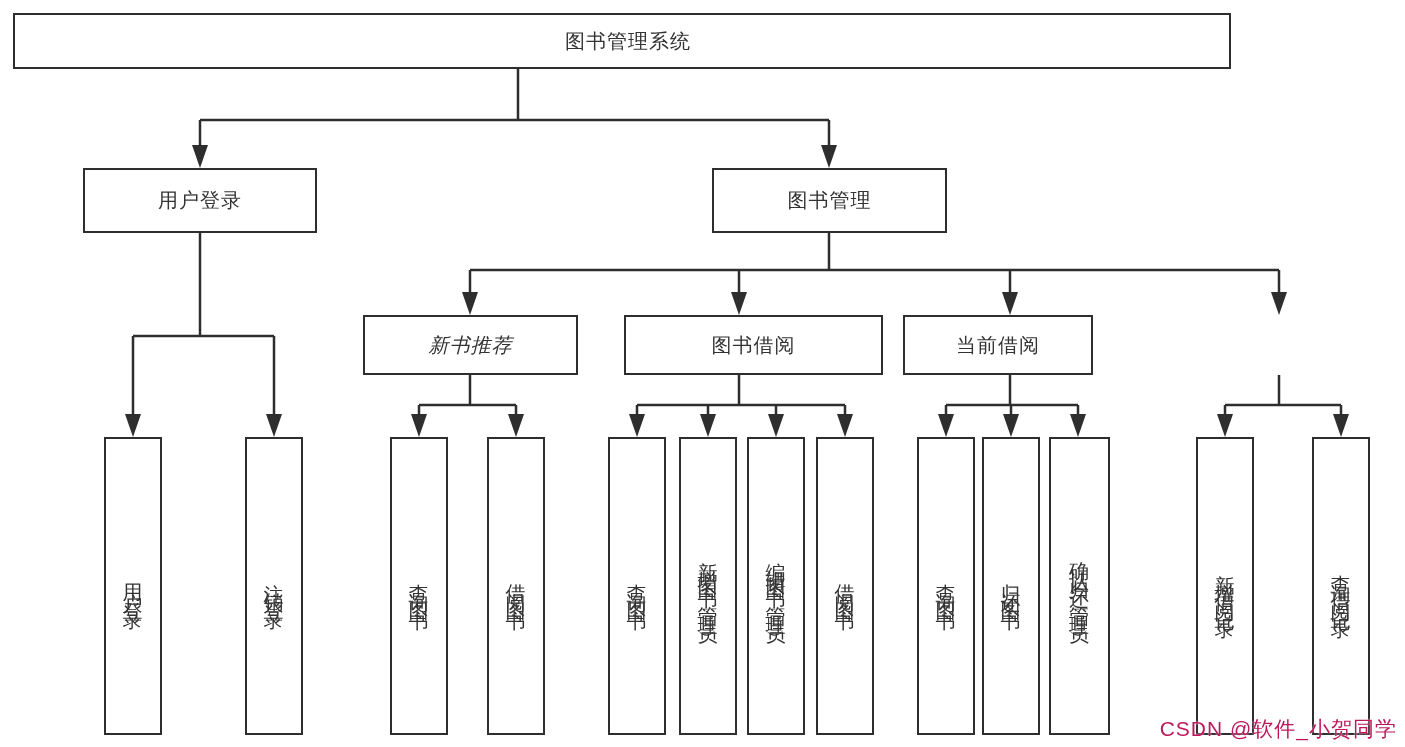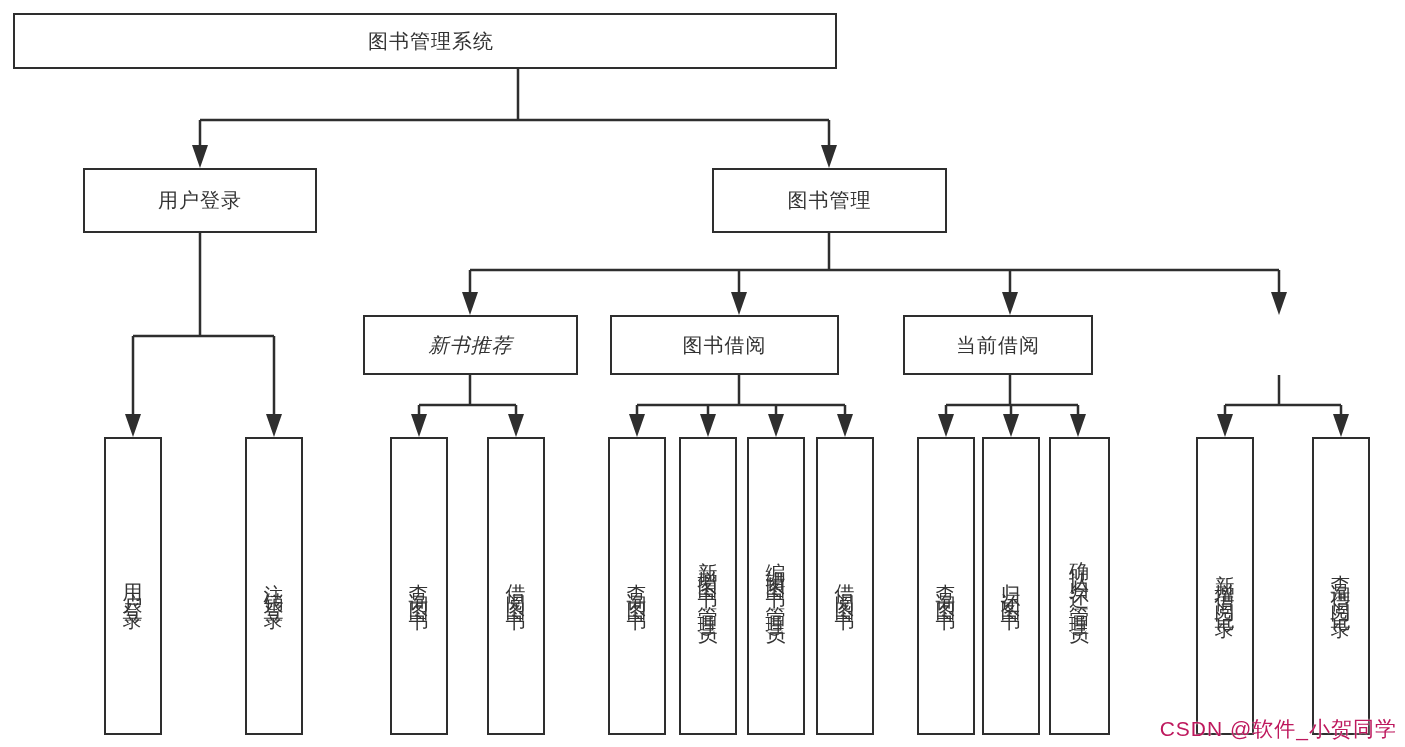--- a/index.html
+++ b/index.html
@@ -99,27 +99,27 @@
       <polygon points="776,437 768,414 784,414"></polygon>
       <polygon points="845,437 837,414 853,414"></polygon>
       <polygon points="946,437 938,414 954,414"></polygon>
       <polygon points="1011,437 1003,414 1019,414"></polygon>
       <polygon points="1078,437 1070,414 1086,414"></polygon>
       <polygon points="1225,437 1217,414 1233,414"></polygon>
       <polygon points="1341,437 1333,414 1349,414"></polygon>
     </g>
   </svg>
 
-  <div class="node hbox" style="left:13px; top:13px; width:824px; height:56px;padding-left:12px;">图书管理系统</div>
+  <div class="node hbox" style="left:13px; top:13px; width:1218px; height:56px;padding-left:12px;">图书管理系统</div>
 
   <div class="node hbox" style="left:83px; top:168px; width:234px; height:65px;">用户登录</div>
   <div class="node hbox" style="left:712px; top:168px; width:235px; height:65px;">图书管理</div>
 
   <div class="node hbox" style="left:363px; top:315px; width:215px;font-style:italic;">新书推荐</div>
-  <div class="node hbox" style="left:610px; top:315px; width:229px;">图书借阅</div>
+  <div class="node hbox" style="left:624px; top:315px; width:259px;">图书借阅</div>
   <div class="node hbox" style="left:903px; top:315px; width:190px;">当前借阅</div>
 
   <div class="node vbox" style="left:104px;">
     <span class="vtext">用户登录</span>
   </div>
   <div class="node vbox" style="left:245px;">
     <span class="vtext">注销登录</span>
   </div>
 
   <div class="node vbox" style="left:390px;">

